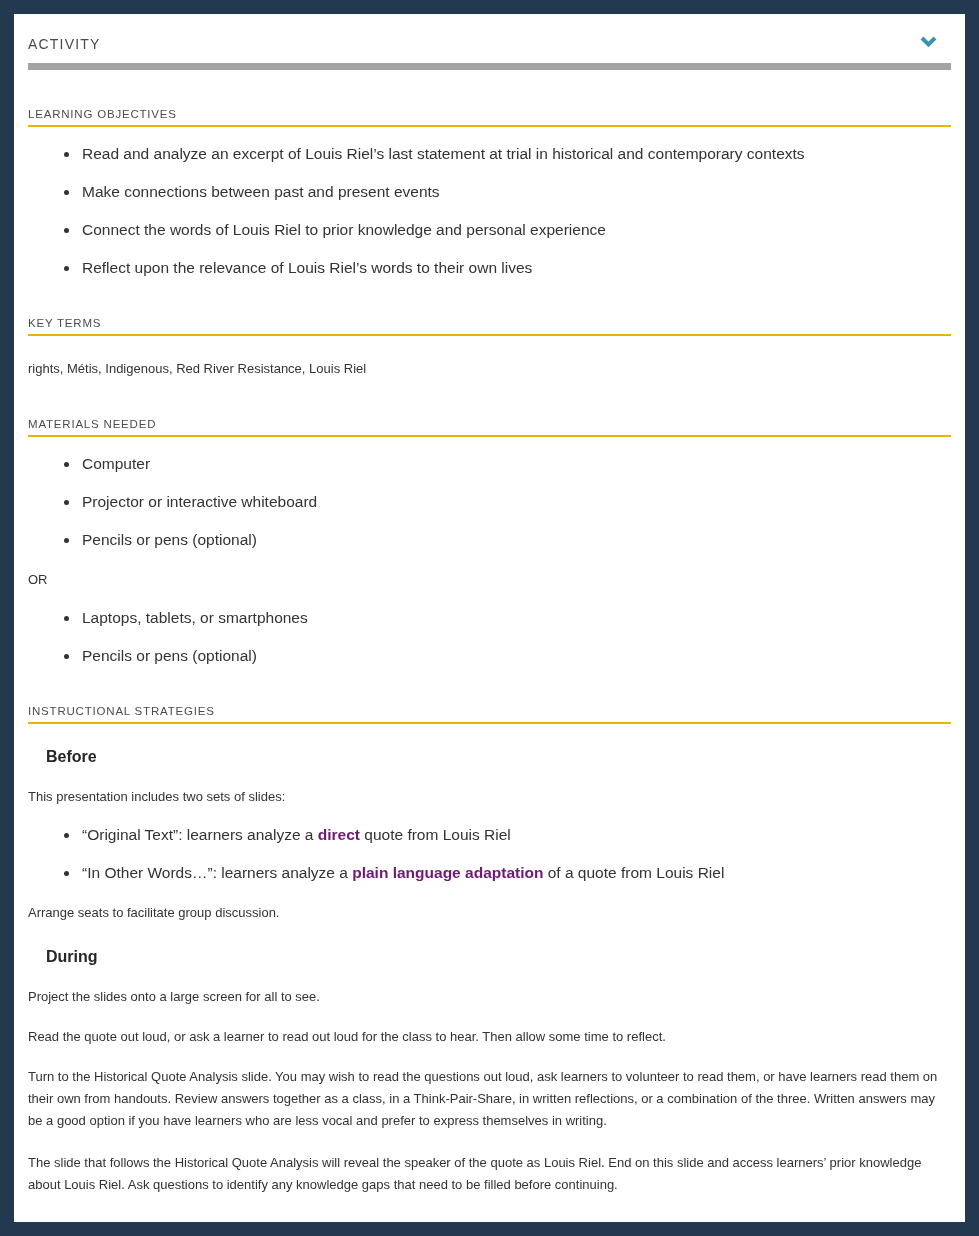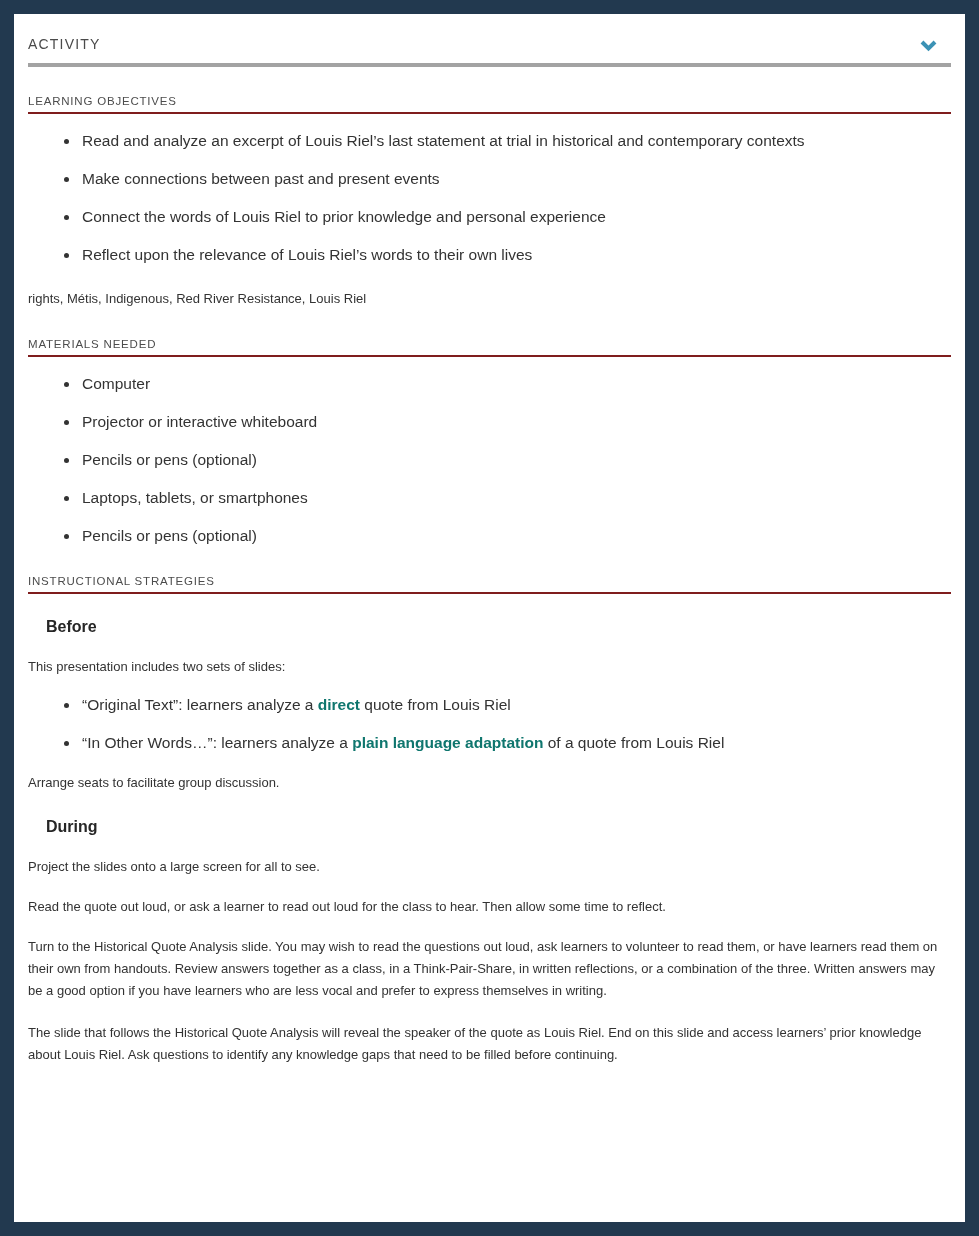--- a/index.html
+++ b/index.html
@@ -22,39 +22,39 @@
     background: #ffffff;
     width: 951px;
     height: 1208px;
     padding: 0 14px;
     overflow: hidden;
   }
   
   .activity-header {
     display: flex;
     justify-content: space-between;
-    align-items: flex-end;
+    align-items: flex-start;
     padding: 22px 2px 11px 0;
-    border-bottom: 4px solid #a3a3a3;
+    border-bottom: 7px solid #a3a3a3;
     cursor: pointer;
   }
   .activity-title {
     font-size: 14px;
     letter-spacing: 1.2px;
     color: #4a4a4a;
   }
   .chevron-icon { display: inline-flex; margin-right: 12px; }
   
   .section-label {
-    margin-top: 28px;
+    margin-top: 38px;
     font-size: 11.5px;
     letter-spacing: 0.8px;
     color: #4c4c4c;
     padding-bottom: 5px;
-    border-bottom: 2px solid #7f1d1d;
+    border-bottom: 2px solid #eab308;
   }
   
   ul.bullet-list {
     margin: 4px 0 0 0;
     padding: 0 0 0 52px;
     list-style: disc;
   }
   ul.bullet-list li {
     margin: 16px 0 0 0;
     padding-left: 2px;
@@ -68,21 +68,21 @@
     font-size: 13px;
     line-height: 22px;
     color: #333333;
   }
   .strategy-heading {
     margin: 24px 0 0 18px;
     font-size: 16px;
     font-weight: bold;
     color: #262626;
   }
-  .bold-term { font-weight: bold; color: #0f766e; }
+  .bold-term { font-weight: bold; color: #701a75; }
 </style>
 </head>
 <body>
 
 <div class="frame">
   <div class="content">
 
     <div class="activity-header">
       <span class="activity-title">ACTIVITY</span>
       <span class="chevron-icon">
@@ -93,28 +93,30 @@
     </div>
 
     <div class="section-label">LEARNING OBJECTIVES</div>
     <ul class="bullet-list">
       <li>Read and analyze an excerpt of Louis Riel’s last statement at trial in historical and contemporary contexts</li>
       <li>Make connections between past and present events</li>
       <li>Connect the words of Louis Riel to prior knowledge and personal experience</li>
       <li>Reflect upon the relevance of Louis Riel’s words to their own lives</li>
     </ul>
 
+    <div class="section-label">KEY TERMS</div>
     <p class="body-text" style="margin-top:22px">rights, Métis, Indigenous, Red River Resistance, Louis Riel</p>
 
     <div class="section-label">MATERIALS NEEDED</div>
     <ul class="bullet-list">
       <li>Computer</li>
       <li>Projector or interactive whiteboard</li>
       <li>Pencils or pens (optional)</li>
     </ul>
+    <p class="body-text">OR</p>
     <ul class="bullet-list">
       <li>Laptops, tablets, or smartphones</li>
       <li>Pencils or pens (optional)</li>
     </ul>
 
     <div class="section-label">INSTRUCTIONAL STRATEGIES</div>
 
     <h3 class="strategy-heading">Before</h3>
     <p class="body-text" style="margin-top:20px">This presentation includes two sets of slides:</p>
     <ul class="bullet-list">

